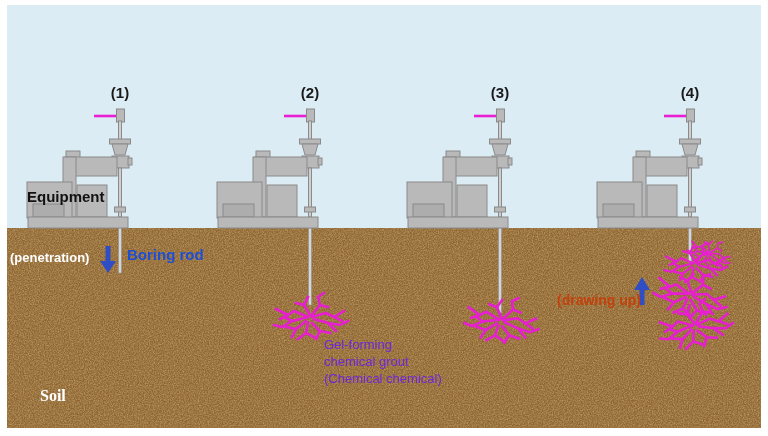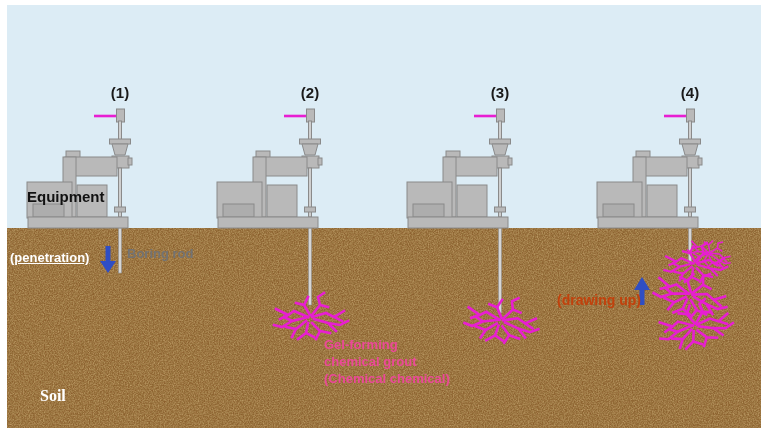--- a/index.html
+++ b/index.html
@@ -8,23 +8,23 @@
     font-family:"Liberation Sans","DejaVu Sans",sans-serif; overflow:hidden;
   }
   .panel { position:absolute; left:7px; top:5px; width:754px; height:423px; overflow:hidden; }
   .sky   { position:absolute; left:0; top:0; width:754px; height:223px; background:#dcecf5; }
   .soil-svg { position:absolute; left:0; top:223px; width:754px; height:200px; display:block; }
   .scene-svg { position:absolute; left:0; top:0; width:754px; height:423px; display:block; }
 
   .lbl { position:absolute; font-weight:bold; white-space:nowrap; }
   .stage-label { width:60px; text-align:center; font-size:15px; color:#1a1a1a; top:79px; }
   .equipment-label  { left:20px;  top:183px; font-size:15px; color:#111111; }
-  .penetration-label{ left:3px;   top:245px; font-size:13px; color:#ffffff;text-decoration:underline; }
-  .boring-rod-label { left:120px; top:241px; font-size:13px; color:#737373; }
-  .grout-label      { left:317px; top:331px; font-size:13px; color:#ec4899; line-height:17px; font-weight:bold; }
+  .penetration-label{ left:3px;   top:245px; font-size:13px; color:#ffffff; }
+  .boring-rod-label { left:120px; top:241px; font-size:15px; color:#1d4ed8; }
+  .grout-label      { left:317px; top:331px; font-size:13px; color:#6d28d9; line-height:17px; font-weight:normal; }
   .drawing-up-label { left:550px; top:287px; font-size:14px; color:#c2410c; }
   .soil-label       { left:33px;  top:382px; font-size:16px; color:#ffffff;font-family:Liberation Serif, serif; }
 </style>
 </head>
 <body>
 
 <div class="stage">
   <div class="panel">
 
     <div class="sky"></div>

